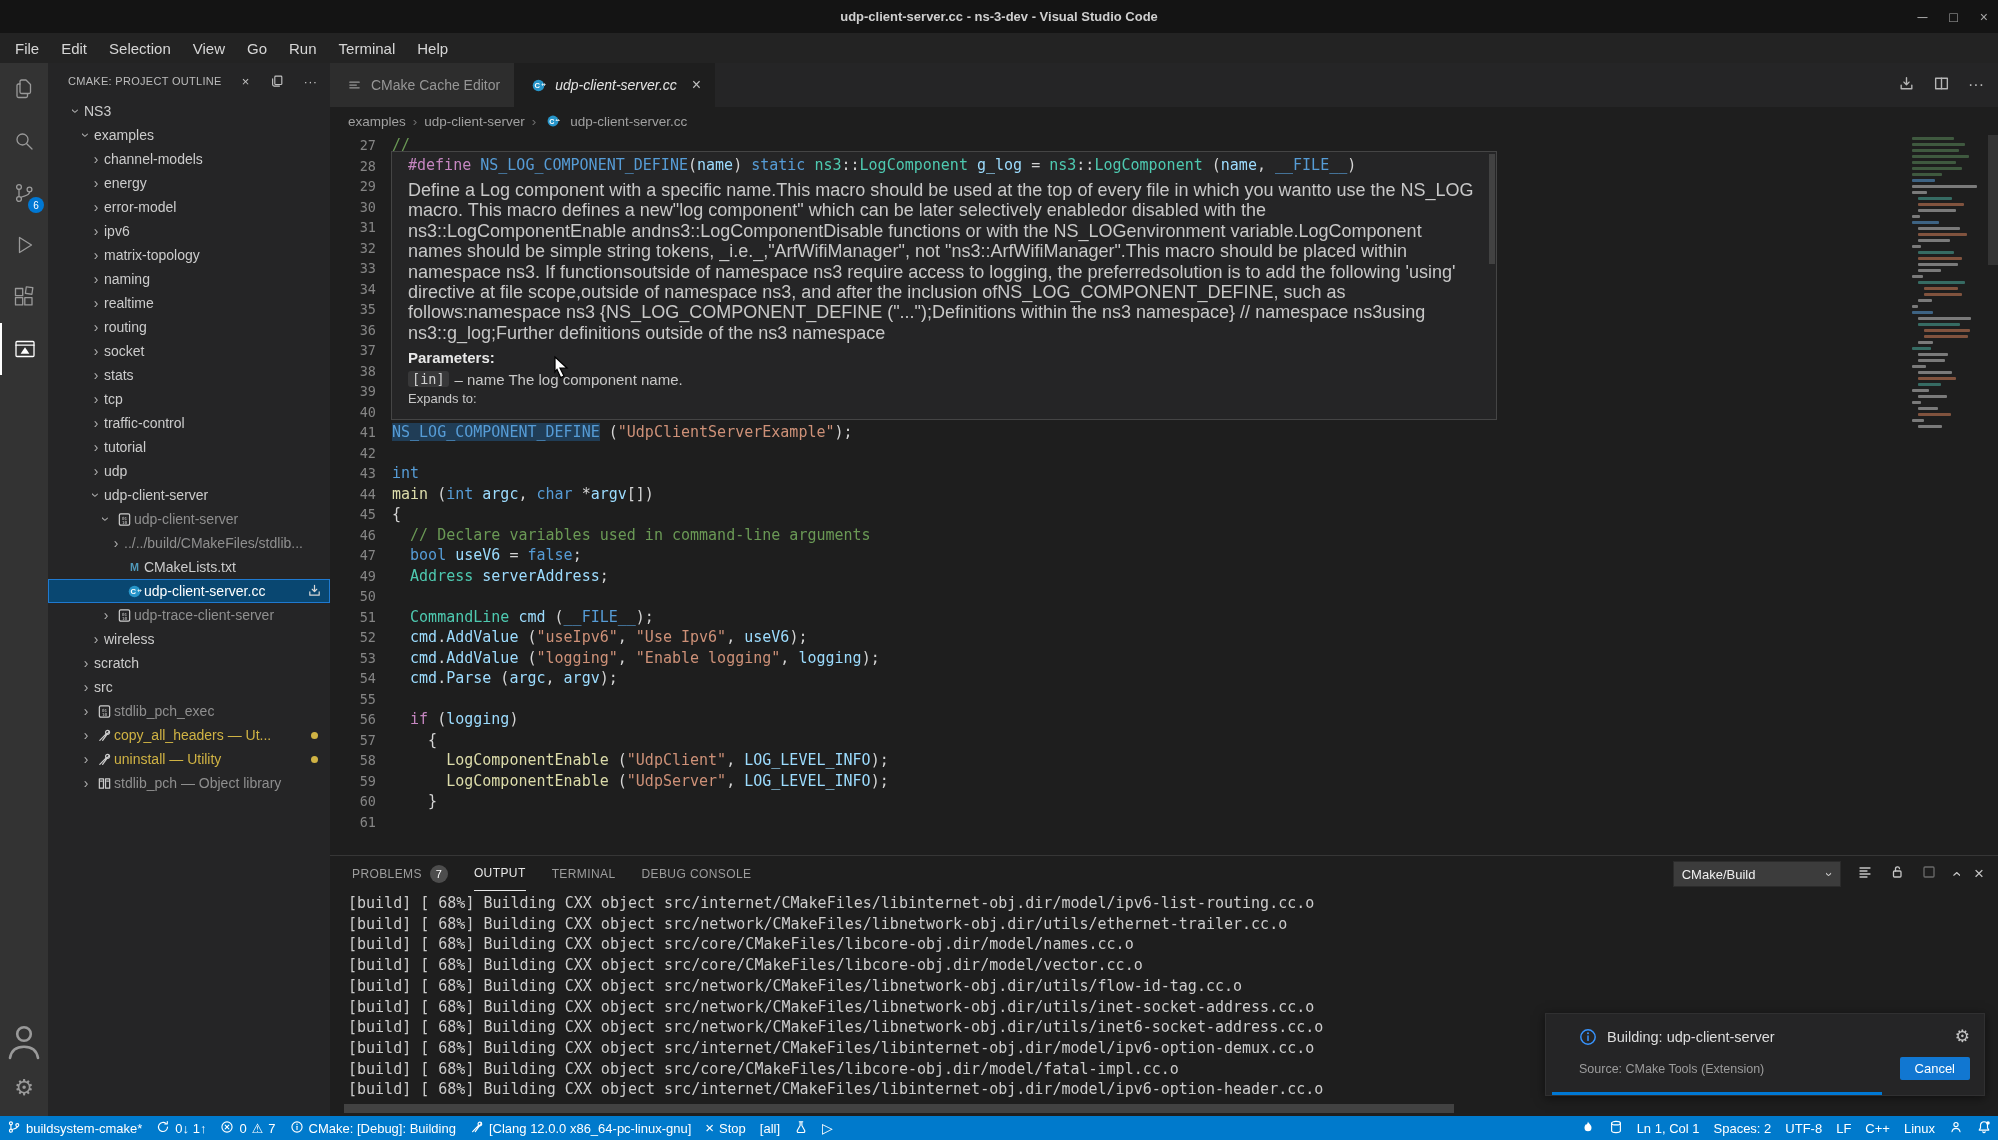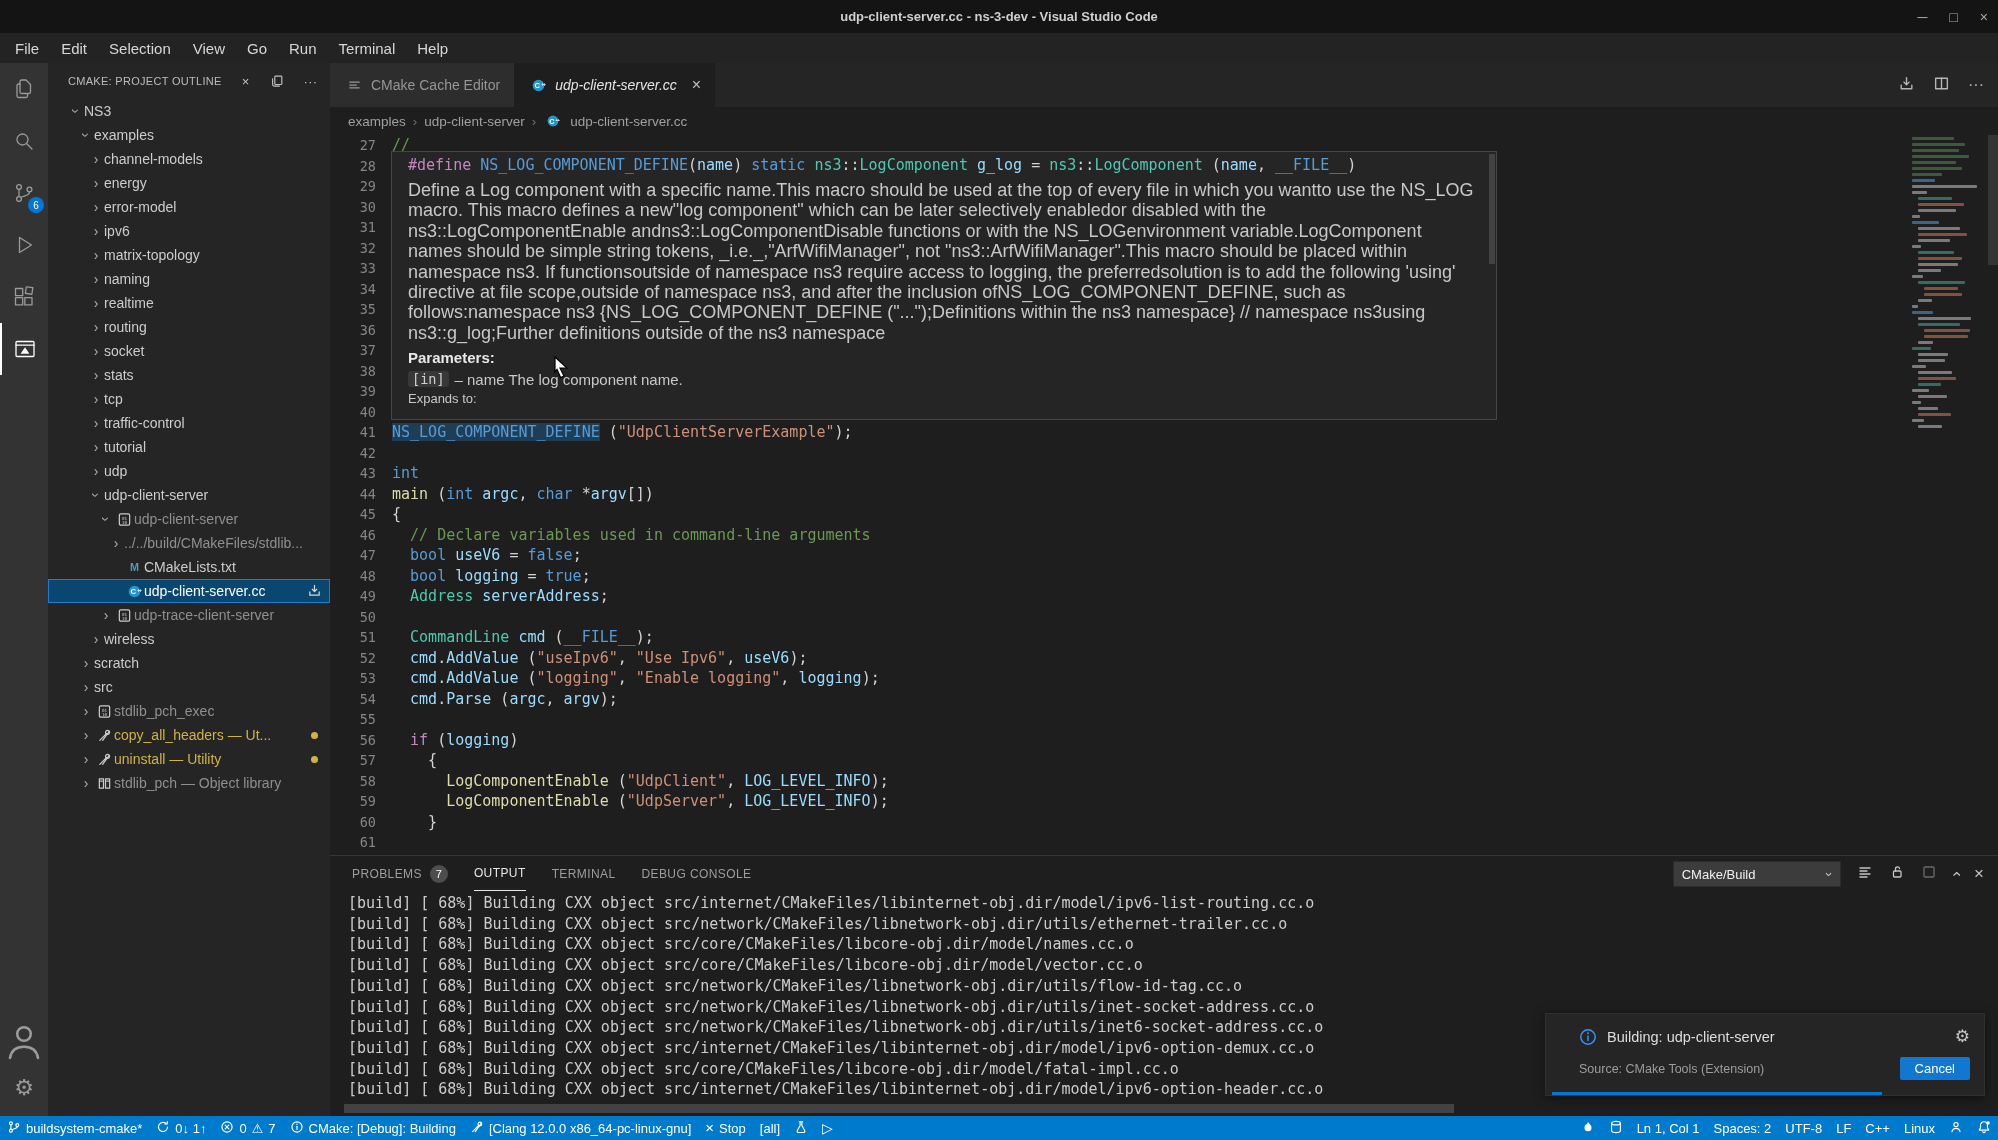--- a/index.html
+++ b/index.html
@@ -521,24 +521,20 @@
           </div>
           <div class="code-row">
             <span class="ln">46</span>
             <span class="code-text"><span class="tok-c">  // Declare variables used in command-line arguments</span></span>
           </div>
           <div class="code-row">
             <span class="ln">47</span>
             <span class="code-text"><span class="tok-k">  bool</span><span class="tok-w"> </span><span class="tok-v">useV6</span><span class="tok-w"> = </span><span class="tok-k">false</span><span class="tok-w">;</span></span>
           </div>
           <div class="code-row">
-            <span class="ln">48</span>
-            <span class="code-text"><span class="tok-k">  bool</span><span class="tok-w"> </span><span class="tok-v">logging</span><span class="tok-w"> = </span><span class="tok-k">true</span><span class="tok-w">;</span></span>
-          </div>
-          <div class="code-row">
             <span class="ln">49</span>
             <span class="code-text"><span class="tok-t">  Address</span><span class="tok-w"> </span><span class="tok-v">serverAddress</span><span class="tok-w">;</span></span>
           </div>
           <div class="code-row">
             <span class="ln">50</span>
             <span class="code-text"></span>
           </div>
           <div class="code-row">
             <span class="ln">51</span>
             <span class="code-text"><span class="tok-t">  CommandLine</span><span class="tok-w"> </span><span class="tok-v">cmd</span><span class="tok-w"> (</span><span class="tok-k">__FILE__</span><span class="tok-w">);</span></span>

